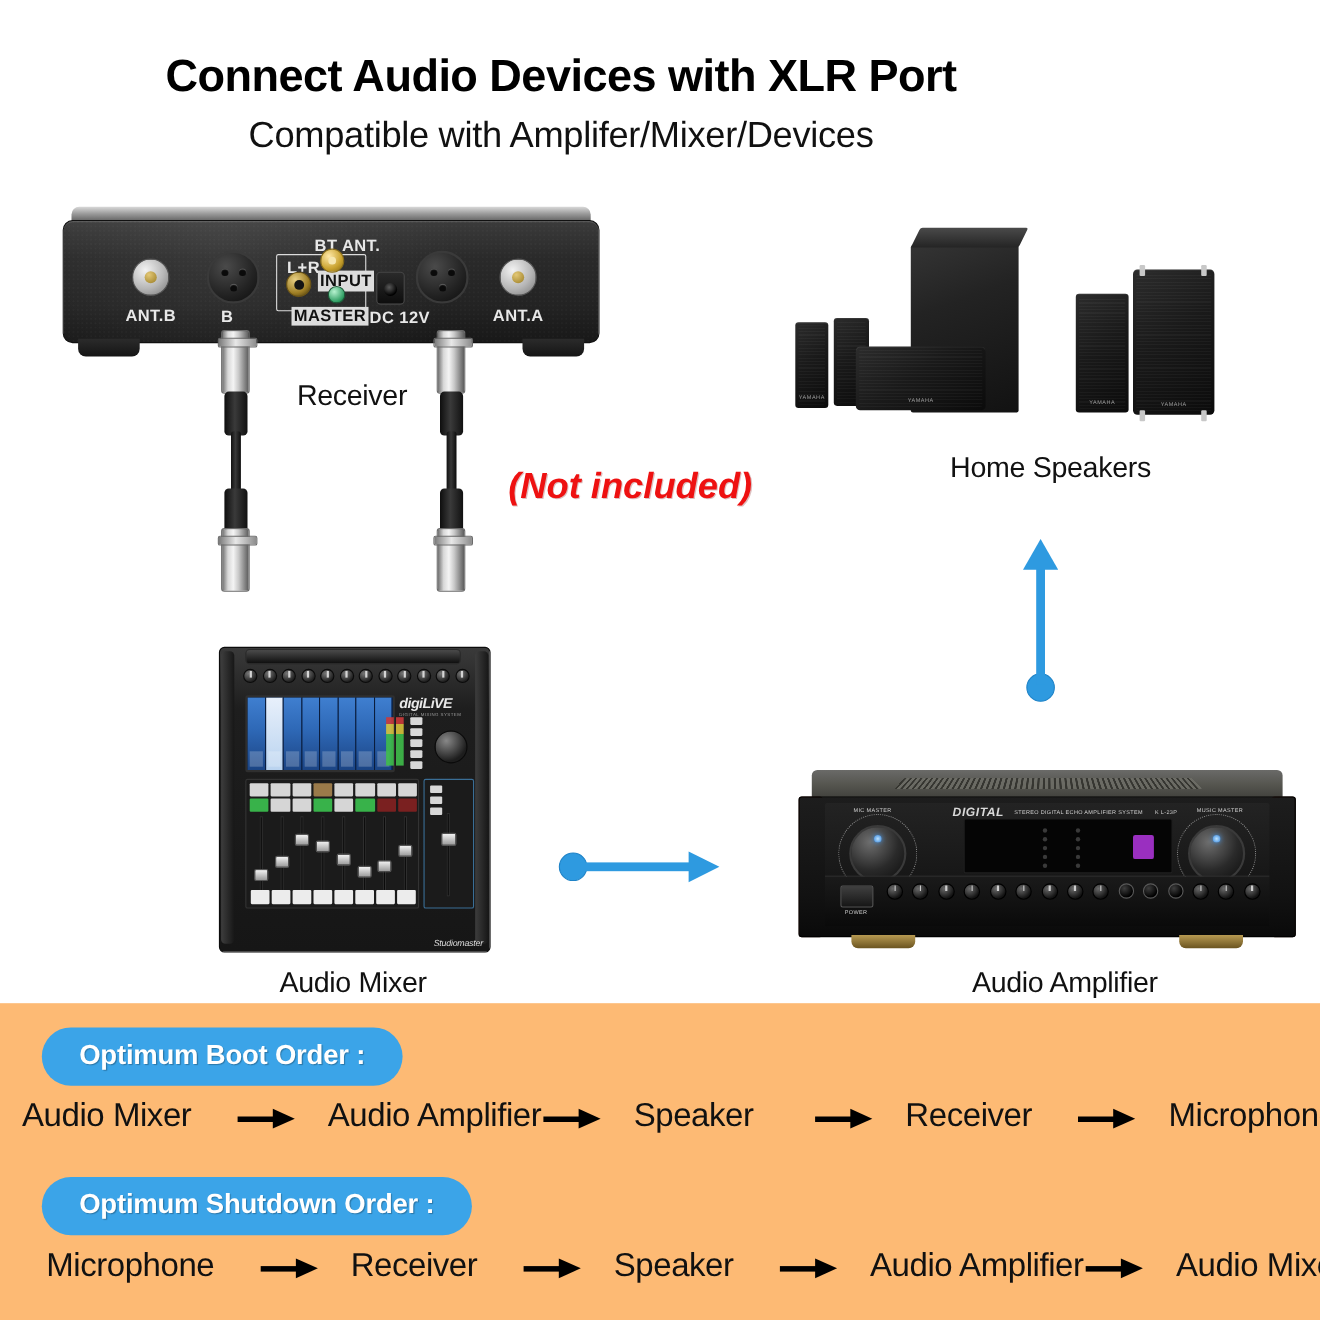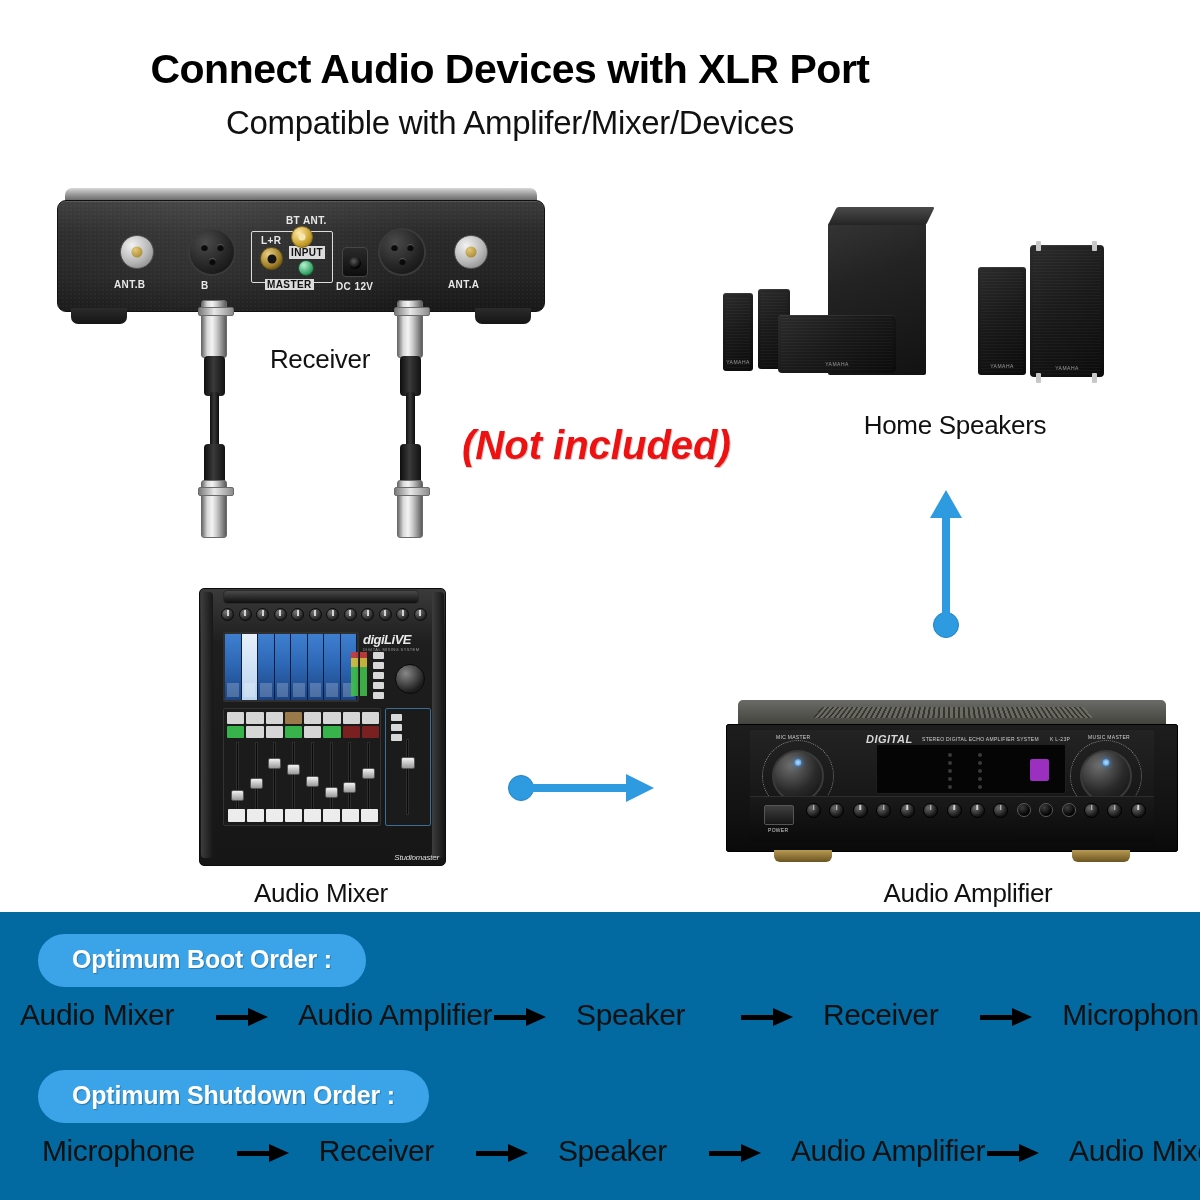--- a/index.html
+++ b/index.html
@@ -18,21 +18,21 @@
     letter-spacing: -0.5px; padding-top: 47px; line-height: 1.1;
   }
   .subtitle {
     font-size: 33px; font-weight: normal; color: #111;
     padding-top: 12px; letter-spacing: -0.3px;
   }
 
   
   .bottom-panel {
     position: absolute; left: 0; top: 912px; width: 1200px; height: 288px;
-    background: #0369a1;
+    background: #fdba74;
   }
   .order-badge {
     display: inline-block; background: #3ba4e8; color: #fff;
     border-radius: 28px; font-weight: bold; font-style: normal;
     font-size: 25px; padding: 11px 34px 13px 34px;
     text-shadow: 1px 1px 1px rgba(0,0,0,0.28);
     letter-spacing: -0.2px; white-space: nowrap;
   }
   .badge-row { position: absolute; }
   #boot-badge-row { left: 38px; top: 22px; }
@@ -73,21 +73,21 @@
 
   
   .xlr-badge-wrap { position: absolute; left: 462px; top: 413px; }
   .xlr-pill {
     background: #3ba4e8; color: #fff; border-radius: 26px;
     font-size: 25px; font-weight: bold; font-style: italic;
     padding: 9px 26px 11px 26px; display: inline-block;
     text-shadow: 1px 1px 1px rgba(0,0,0,0.3); white-space: nowrap;
   }
   .not-included {
-    color: #ee1111; font-size: 40px; font-weight: bold; font-style: italic;
+    color: #ee1111; font-size: 33px; font-weight: bold; font-style: italic;
     text-align: center; margin-top: 10px; white-space: nowrap;
     text-shadow: 1px 1px 0 rgba(120,0,0,0.25);
   }
 
   
   .arrow-blue { position: absolute; }
   .arrow-dot {
     position: absolute; border-radius: 50%; background: #2e9ae0;
     border: 1px solid #1f83c7;
   }
@@ -135,21 +135,21 @@
   .xlr-jack {
     position: absolute; width: 48px; height: 48px; border-radius: 50%;
     background: radial-gradient(circle at 35% 28%, #4a4a4a, #232323 60%, #0c0c0c 100%);
     border: 2px solid #3a3a3a;
   }
   .xlr-jack .pin {
     position: absolute; width: 7px; height: 7px; border-radius: 50%;
     background: #0a0a0a; box-shadow: inset 0 1px 1px rgba(255,255,255,0.35);
   }
   .rcv-label {
-    position: absolute; color: #e8e8e8; font-size: 10px; font-weight: bold;
+    position: absolute; color: #e8e8e8; font-size: 15px; font-weight: bold;
     letter-spacing: 0.4px; white-space: nowrap;
     font-family: "Liberation Sans", sans-serif;
   }
   .out-box {
     position: absolute; border: 1.5px solid #dcdcdc; border-radius: 2px;
   }
   .rca {
     position: absolute; width: 23px; height: 23px; border-radius: 50%;
     background: radial-gradient(circle at 35% 30%, #e8cf84, #9f7f25 60%, #3a2d08 100%);
     border: 1px solid #6d5516;

